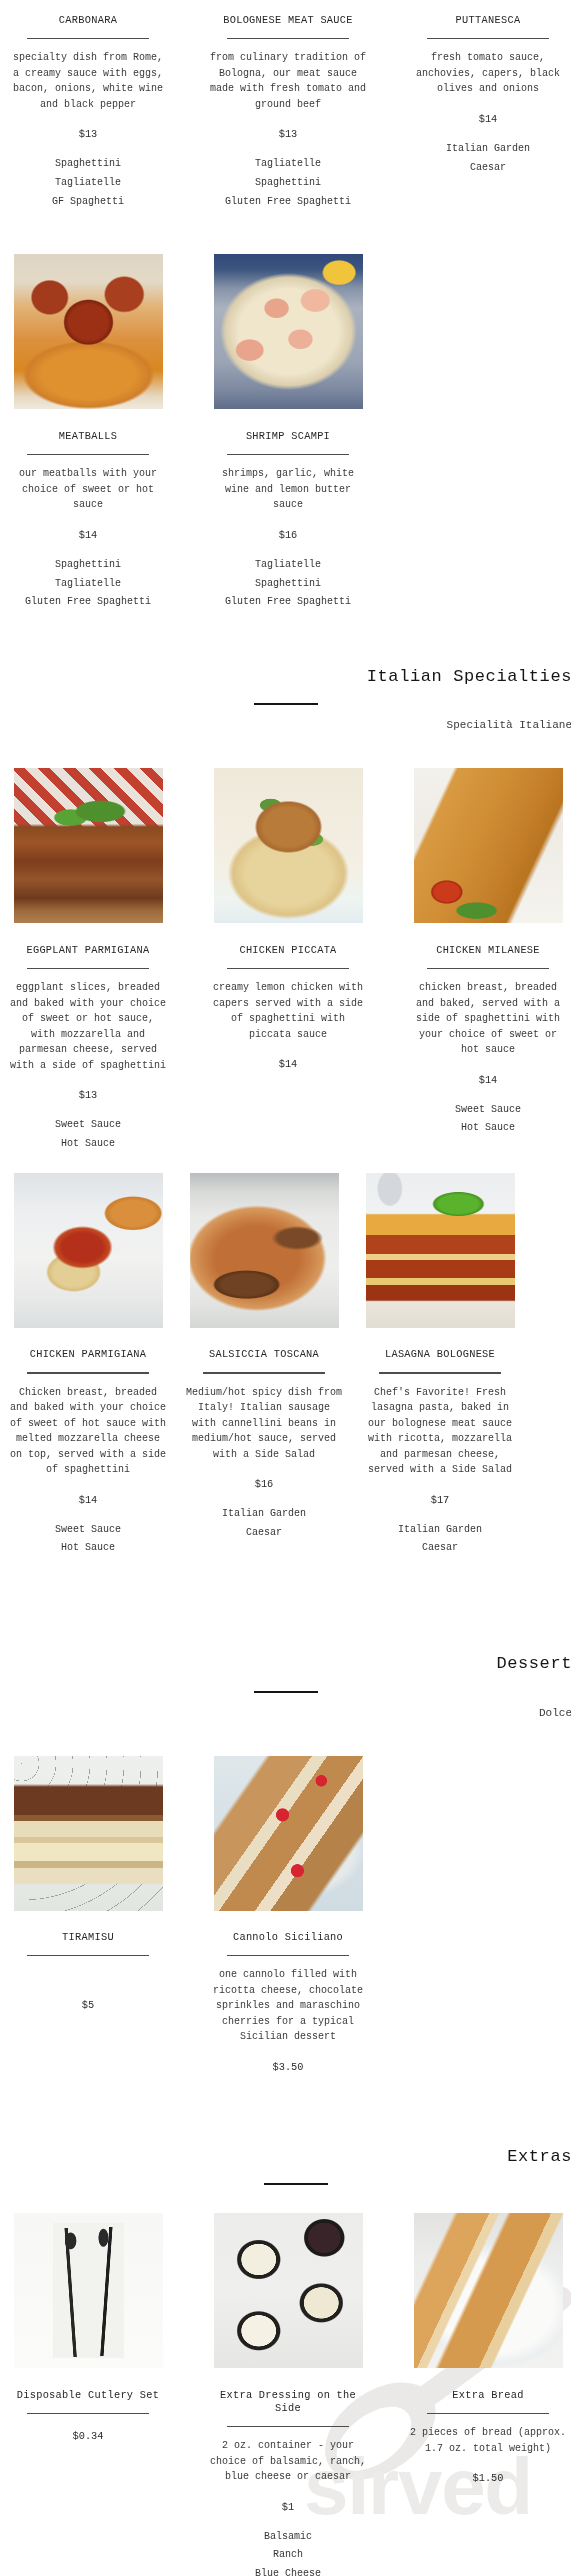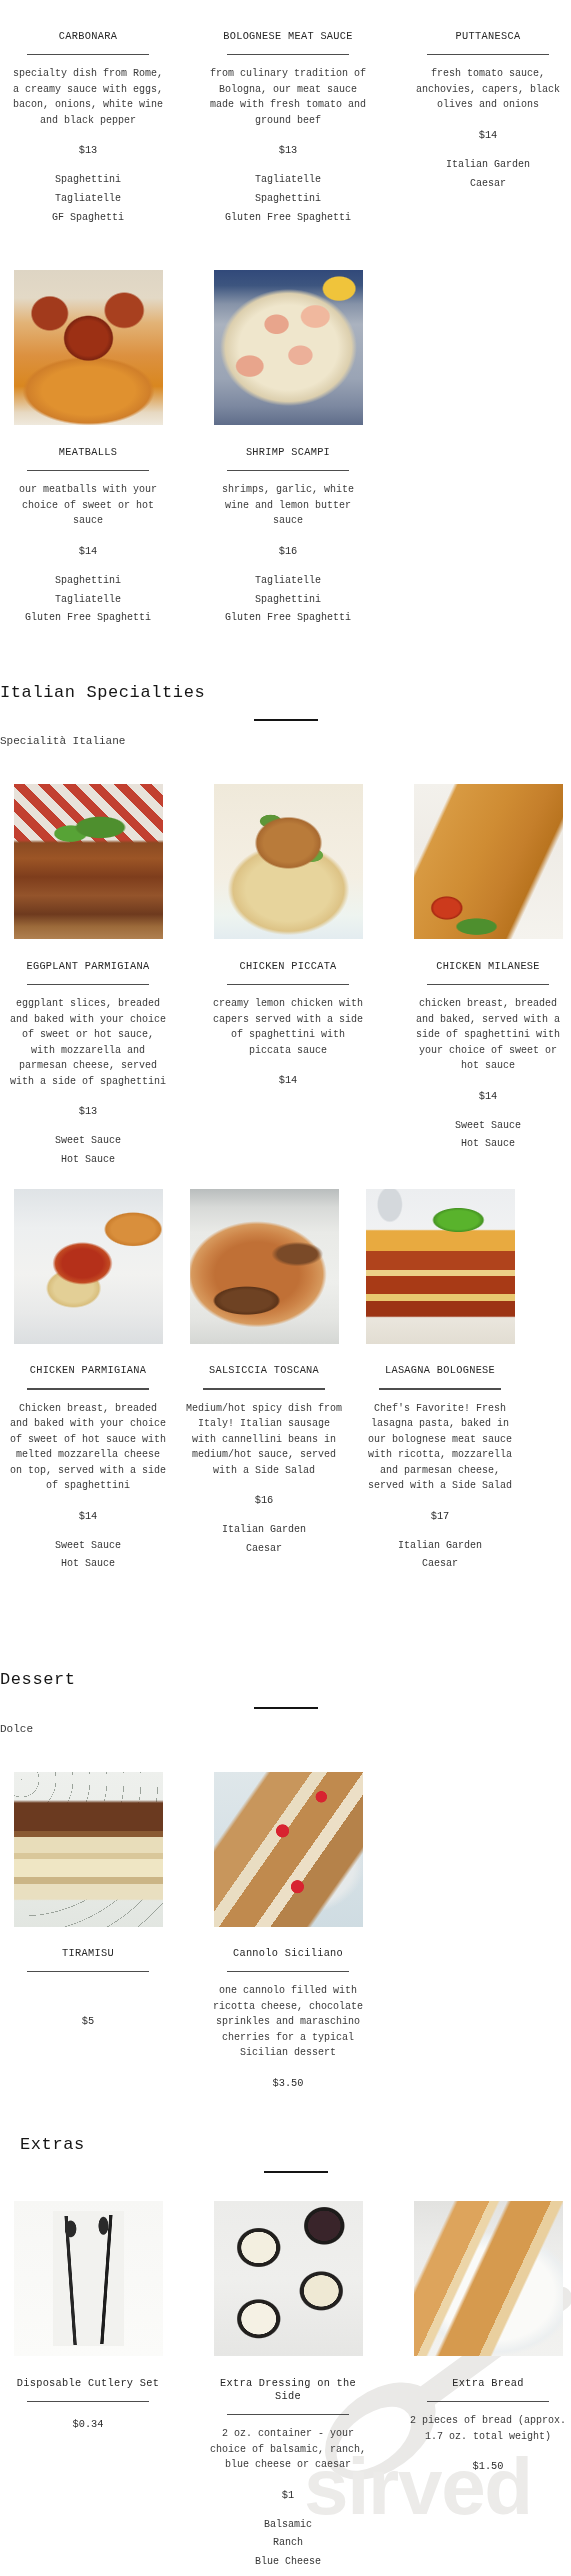--- a/index.html
+++ b/index.html
@@ -7,40 +7,40 @@
     width:572px;height:2576px;overflow:hidden;position:relative;
     background:#ffffff;
     font-family:"Liberation Mono","DejaVu Sans Mono",monospace;
     color:#333333;
   }
   .content{position:relative;z-index:1;}
   .row{
     display:grid;grid-template-columns:repeat(3,148px);column-gap:52px;
     padding-left:14px;justify-content:start;
   }
-  .row-1{padding-top:14px;margin-top:16px;}
+  .row-1{padding-top:14px;}
   .row-2{margin-top:43px;}
   .row-3{margin-top:36px;}
   .row-4{margin-top:19.3px;gap:28px;}
   .row-5{margin-top:36px;}
   .row-6{margin-top:28px;}
   .head-specialties{margin-top:54px;}
   .head-dessert{margin-top:95px;}
-  .head-extras{margin-top:44px;padding-left:20px;}
+  .head-extras{margin-top:72px;padding-left:20px;}
   .item{text-align:center;}
   .photo{width:149px;height:155px;margin:0 auto;}
   .photo + .item-title{margin-top:20.6px;}
   .item-title{font-size:10.3px;line-height:13px;letter-spacing:0.3px;color:#262626;}
   .item-divider{width:122px;height:1.3px;background:#4d4d4d;margin:11px auto;}
   .item-desc{font-size:10px;line-height:15.5px;color:#3a3a3a;width:162px;margin-left:-7px;}
   .desc-spacer{height:15.5px;}
   .item-price{margin-top:16px;font-size:10.3px;line-height:13px;color:#2b2b2b;}
   .item-options{margin-top:14px;}
   .item-options .opt{font-size:10px;line-height:18.7px;color:#353535;}
-  .section-head{text-align:left;}
+  .section-head{text-align:right;}
   .section-title{font-size:17px;line-height:22px;letter-spacing:0.6px;color:#161616;}
   .section-divider{width:64px;height:1.9px;background:#141414;margin:15.5px auto 14px;}
   .section-sub{font-size:11px;line-height:13px;color:#3a3a3a;}
 
   
   .p-meatballs{background:
     radial-gradient(35px 32px at 50% 44%,#9c3014 0 55%,#7e2410 68%,transparent 72%),
     radial-gradient(29px 27px at 24% 28%,#a23a1c 0 60%,transparent 66%),
     radial-gradient(31px 28px at 74% 26%,#a8401f 0 60%,transparent 66%),
     radial-gradient(77px 40px at 50% 78%,#e0912f 0 60%,#d07f2a 80%,transparent 86%),

